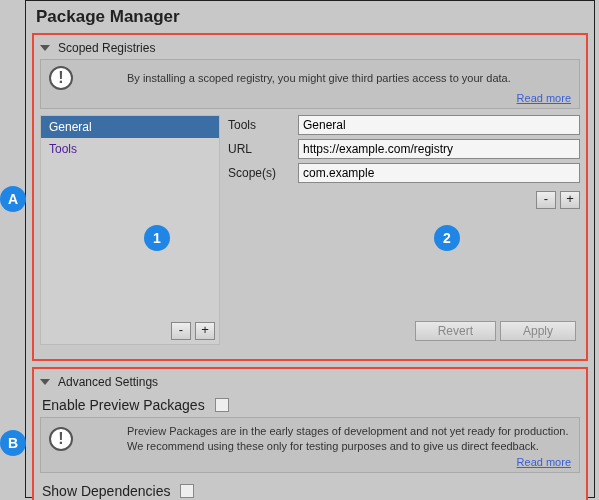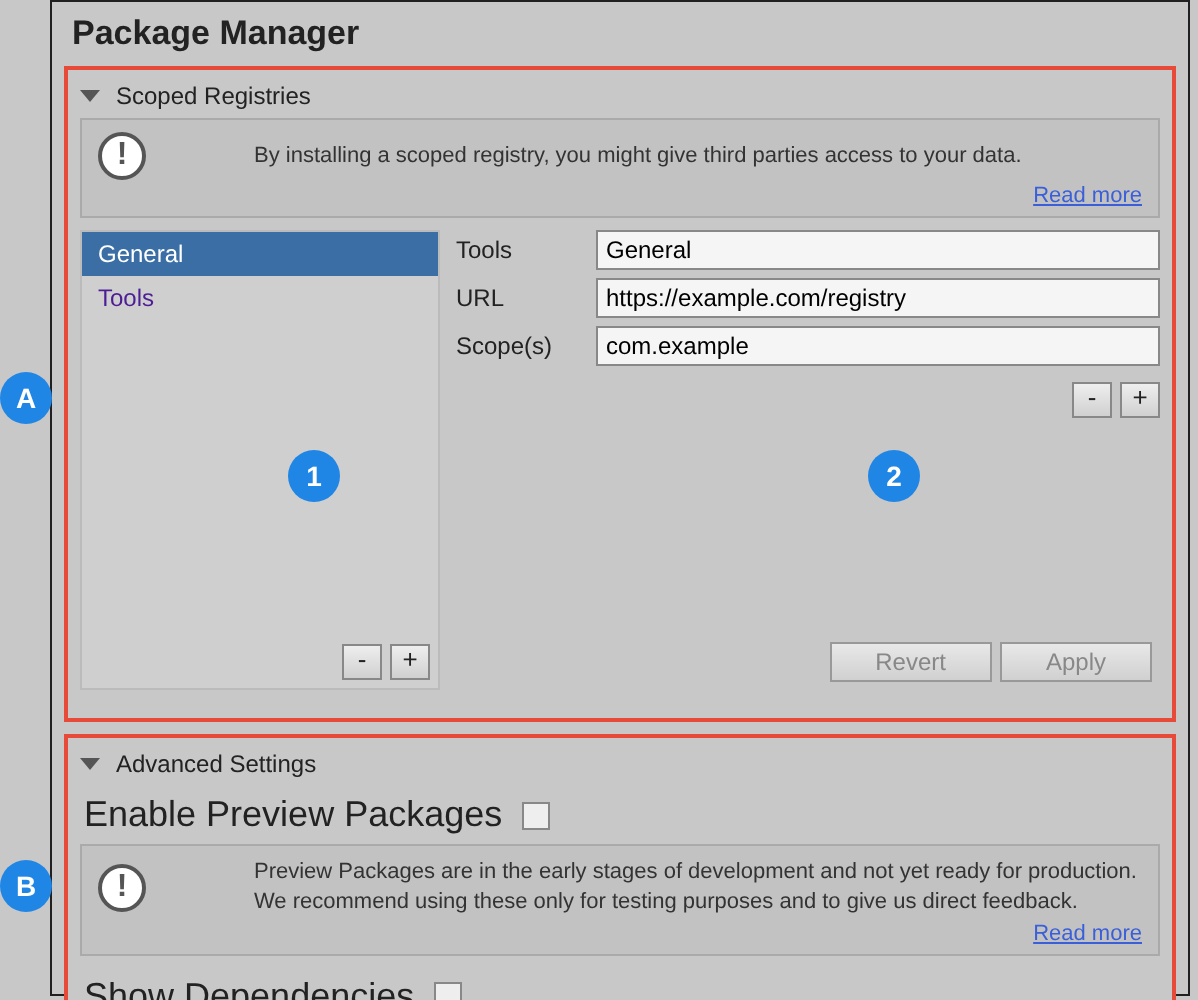--- a/index.html
+++ b/index.html
@@ -143,21 +143,21 @@
     background: linear-gradient(#e8e8e8,#d0d0d0);
     color: #888;
     font-size: 12px;
     cursor: pointer;
   }
   .checkbox-row {
     display: flex;
     align-items: center;
     gap: 10px;
     padding: 4px 2px;
-    font-size: 18px;
+    font-size: 14px;
   }
   .cbox {
     width: 14px; height: 14px;
     border: 1px solid #888;
     background: #eee;
   }
   .marker {
     position: absolute;
     width: 26px; height: 26px;
     border-radius: 50%;

